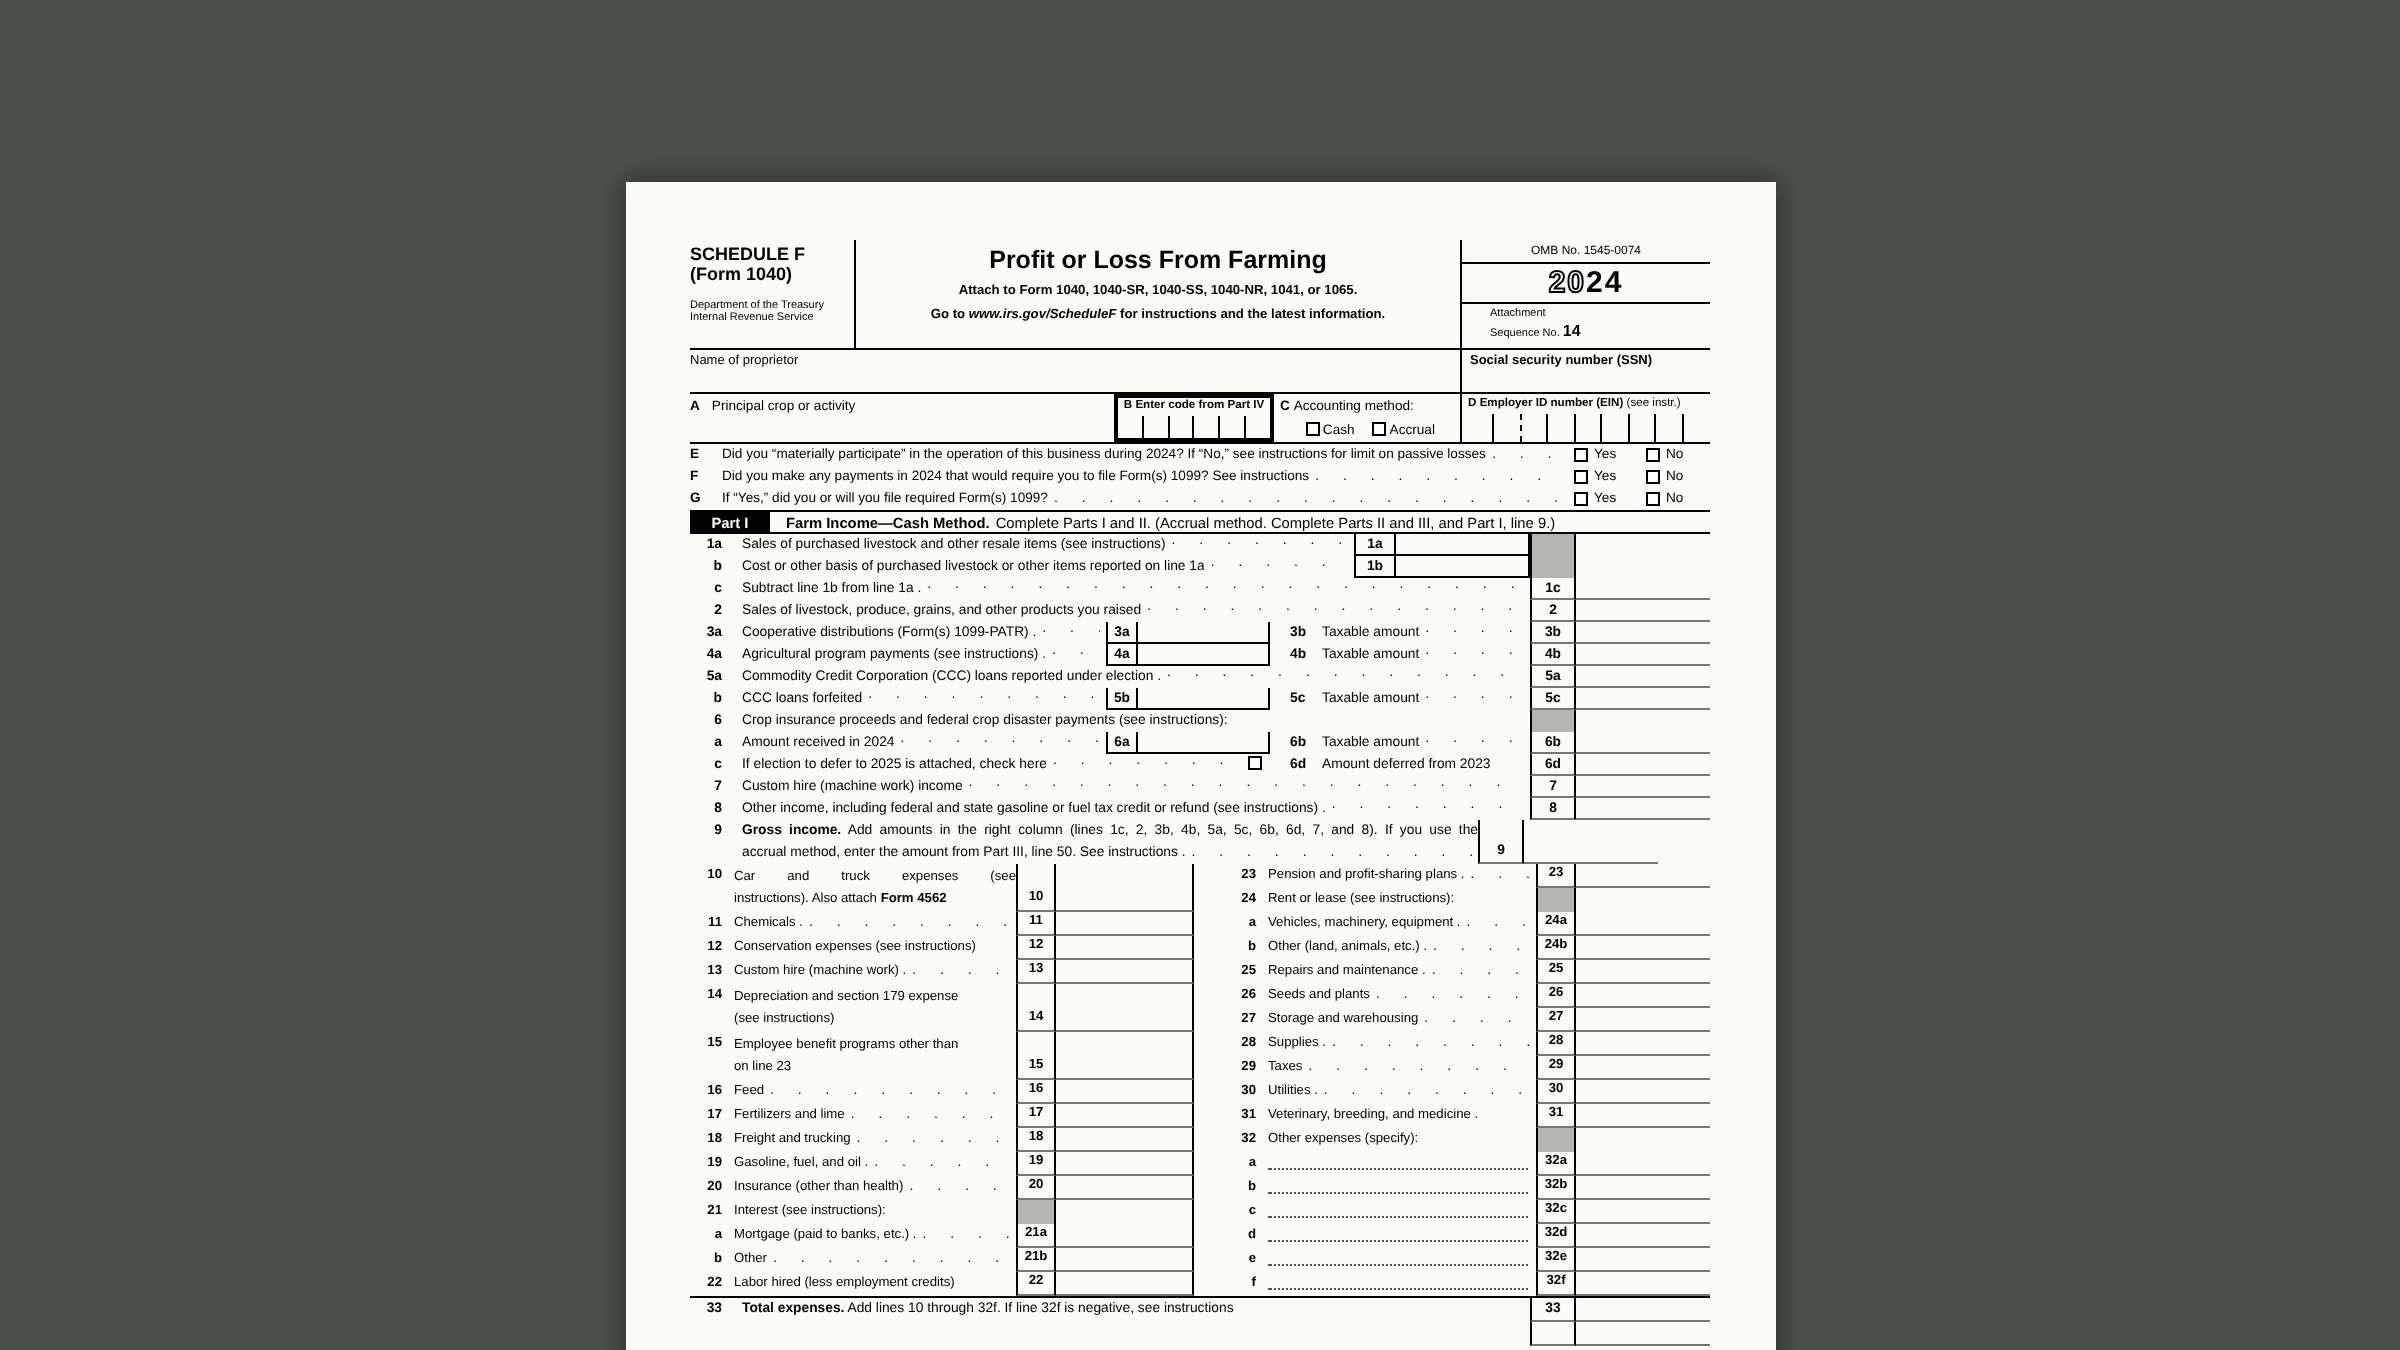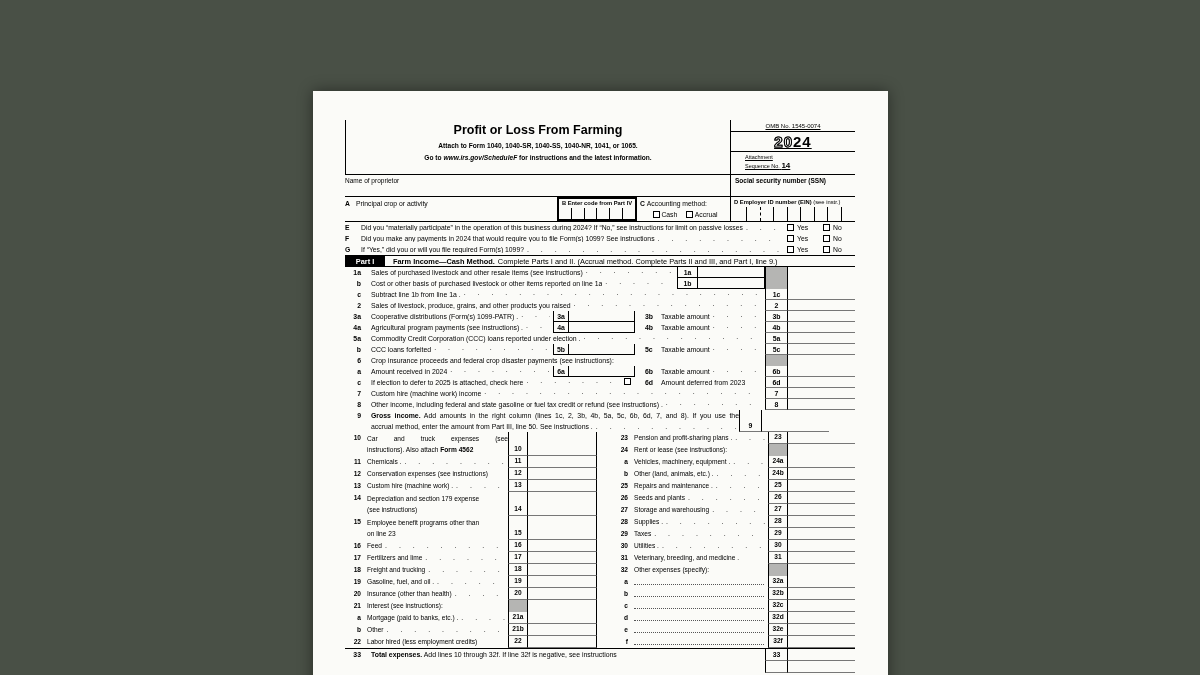--- a/index.html
+++ b/index.html
@@ -9,21 +9,21 @@
           background:#fbfbf8; padding:29px 33px 0 32px; box-shadow:0 0 14px rgba(0,0,0,.45); }
   
   .hdr { display:flex; border-bottom:1px solid #000; height:55px; }
   .hdr-left { width:82px; padding-top:2px; }
   .hdr-left .sched { font-size:9px; font-weight:bold; line-height:1.15; }
   .hdr-left .dept { font-size:5.5px; line-height:1.2; margin-top:7px; }
   .hdr-center { flex:1; border-left:1px solid #000; border-right:1px solid #000; text-align:center; padding-top:3px; }
   .hdr-center .title { font-size:12.5px; font-weight:bold; }
   .hdr-center .sub { font-size:6.6px; font-weight:bold; margin-top:5px; }
   .hdr-center .sub i { font-style:italic; }
-  .hdr-right { width:124px; text-align:center; display:flex; flex-direction:column;text-decoration:underline; }
+  .hdr-right { width:124px; text-align:center; display:flex; flex-direction:column; }
   .omb { font-size:6px; padding:3px 0 2px; border-bottom:1px solid #000; }
   .year { font-size:15px; font-weight:bold; padding:1px 0; border-bottom:1px solid #000; letter-spacing:1px; }
   .year .outl { color:#fbfbf8; -webkit-text-stroke:1px #000; text-shadow:0 0 0 #000; }
   .attm { font-size:5.5px; text-align:left; padding:2px 0 0 14px; line-height:1.25; }
   .attm b { font-size:8px; }
   
   .nrow { display:flex; height:22px; border-bottom:1px solid #000; }
   .nrow .nleft { flex:1; font-size:6.5px; padding-top:2px; }
   .nrow .nright { width:125px; border-left:1px solid #000; font-size:6.5px; font-weight:bold; padding:2px 0 0 4px; }
   
@@ -105,20 +105,30 @@
   .partial { display:flex; height:12px; }
   .partial .sp { flex:1; }
   b.inb { font-weight:bold; }
 </style>
 </head>
 <body>
 
 <div class="page">
 
   <div class="hdr">
+    <div class="hdr-left">
+      <div class="sched">
+        <div>SCHEDULE F</div>
+        <div>(Form 1040)</div>
+      </div>
+      <div class="dept">
+        <div>Department of the Treasury</div>
+        <div>Internal Revenue Service</div>
+      </div>
+    </div>
     <div class="hdr-center">
       <div class="title">Profit or Loss From Farming</div>
       <div class="sub">Attach to Form 1040, 1040-SR, 1040-SS, 1040-NR, 1041, or 1065.</div>
       <div class="sub"><span>Go to </span><i>www.irs.gov/ScheduleF</i><span> for instructions and the latest information.</span></div>
     </div>
     <div class="hdr-right">
       <div class="omb">OMB No. 1545-0074</div>
       <div class="year"><span class="outl">20</span><span>24</span></div>
       <div class="attm">
         <div>Attachment</div>

